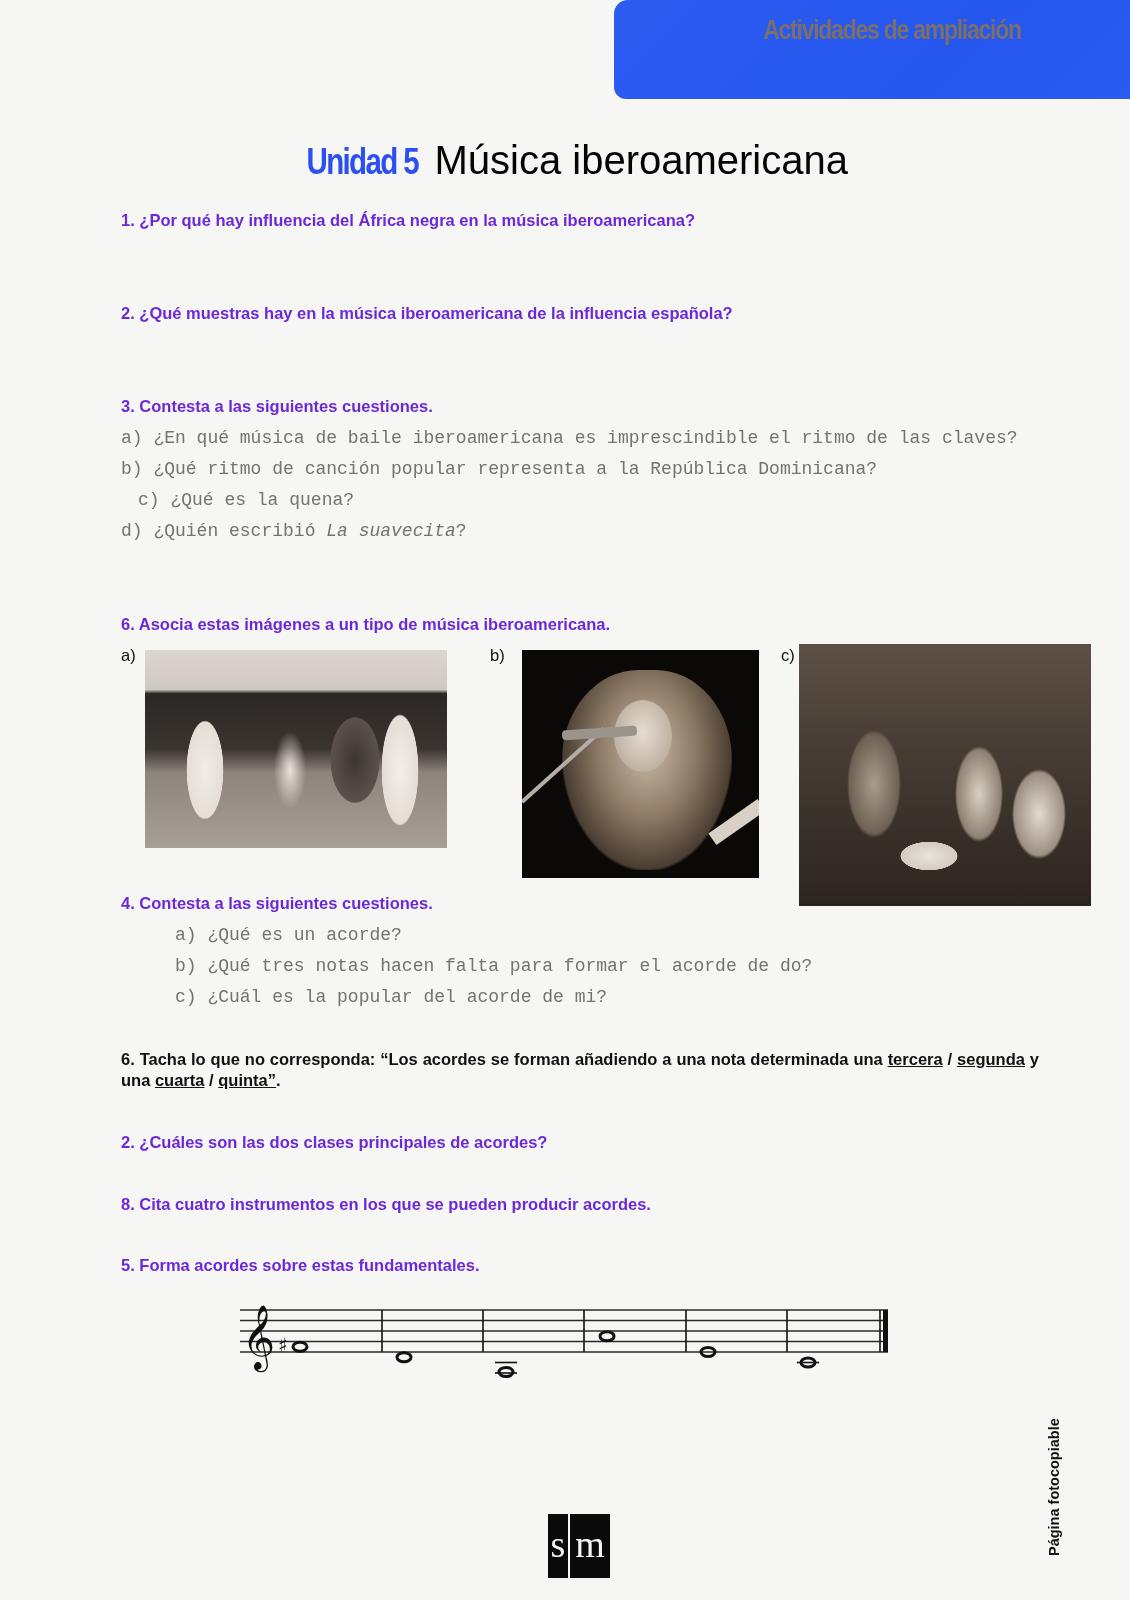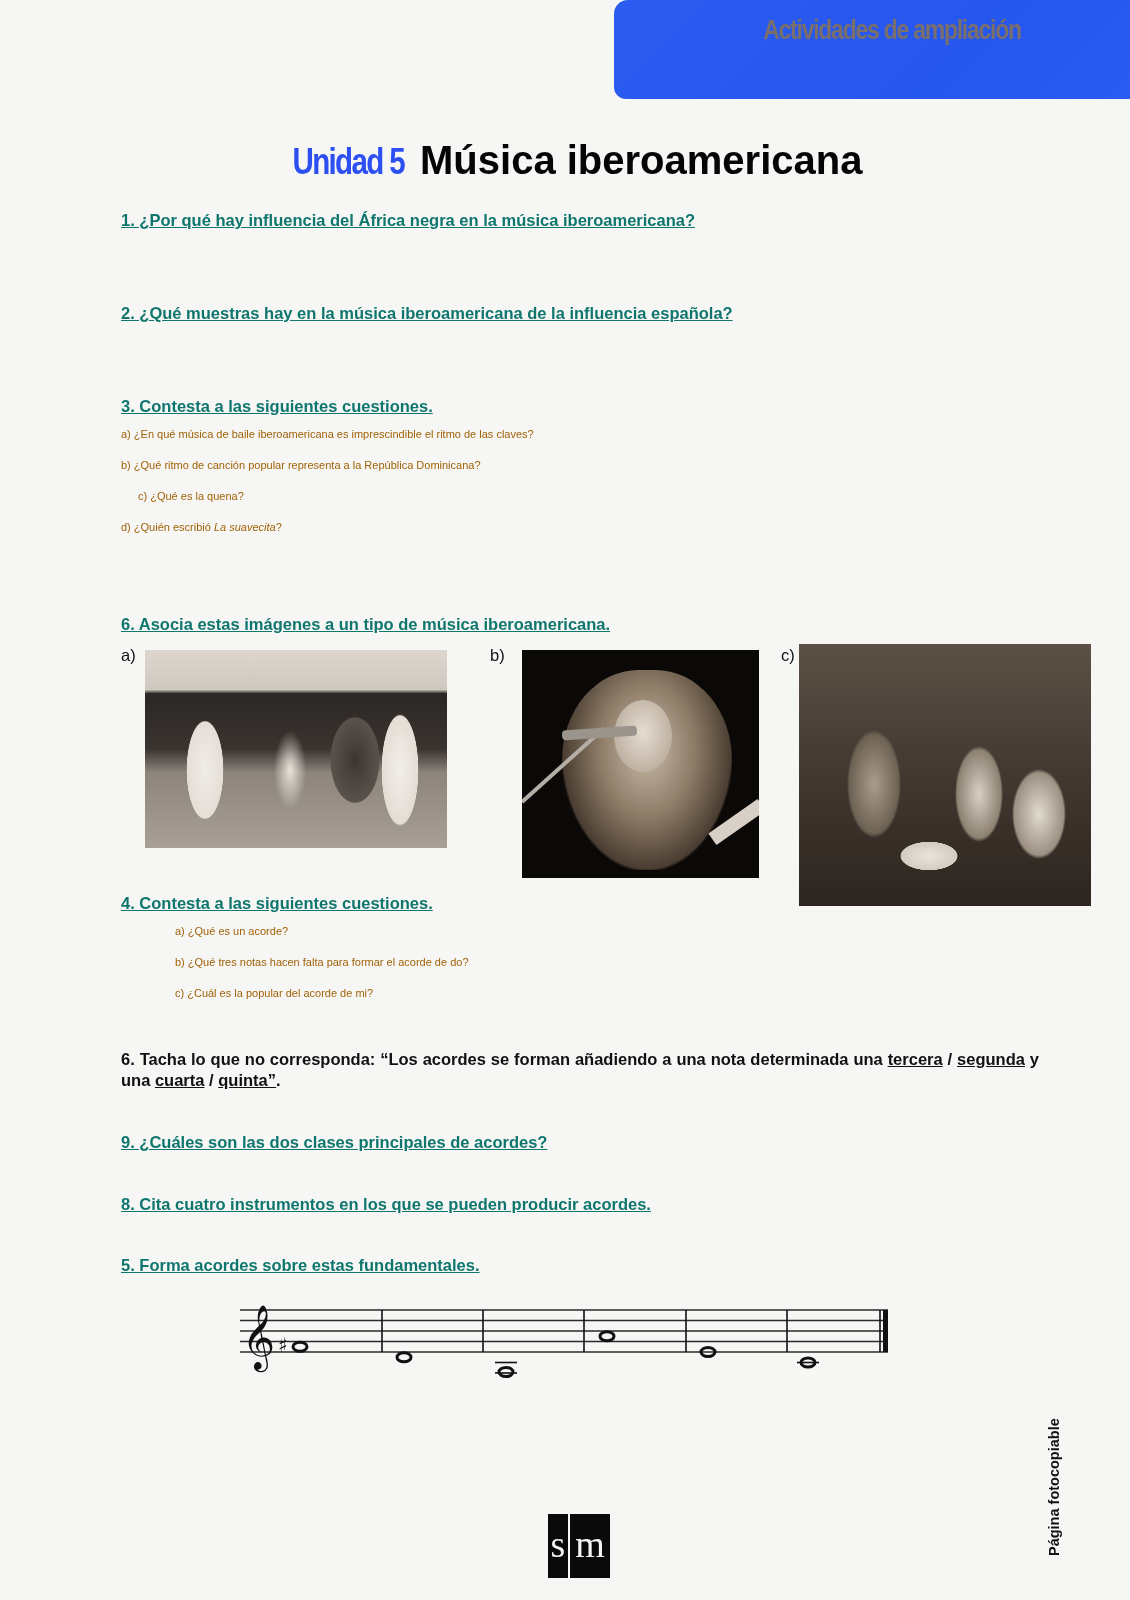--- a/index.html
+++ b/index.html
@@ -25,29 +25,28 @@
   .title {
     position: absolute; top: 138px; left: 0; width: 1130px; text-align: center;
     white-space: nowrap;
   }
   .title .unit {
     color: #2b4ff0; font-weight: bold; font-size: 36px; letter-spacing: -2px;
     display: inline-block; transform: scaleX(0.82); transform-origin: right center;
     vertical-align: baseline;
   }
   .title .name {
-    font-weight: bold; font-size: 40px; color: #050505; margin-left: 12px;
+    font-weight: normal; font-size: 40px; color: #050505; margin-left: 12px;
   }
   .q {
-    position: absolute; left: 121px; font-weight: bold; font-size: 16.5px; color: #0f766e;
+    position: absolute; left: 121px; font-weight: bold; font-size: 16.5px; color: #6d28d9;
     white-space: nowrap;
-    text-decoration: underline;
   }
   .sub {
-    position: absolute; font-size: 11px; color: #a16207; white-space: nowrap;
+    position: absolute; font-size: 18px; color: #737373; white-space: nowrap; font-family: Liberation Mono, monospace;
   }
   .sub i { font-style: italic; }
   .q6 {
     position: absolute; left: 121px; top: 1049px; width: 918px;
     font-weight: bold; font-size: 16.5px; line-height: 21px; text-align: justify;
     text-align-last: left;
   }
   .q6 u { text-decoration: underline; margin-top: 36px; }
   .img-label { position: absolute; font-size: 16.5px; color: #111; }
   .photo { position: absolute; overflow: hidden; }
@@ -143,21 +142,21 @@
 <div class="img-label" style="left:781px; top:646px">c)</div>
 <div class="photo photo-c"></div>
 
 <div class="q" style="top:894px">4. Contesta a las siguientes cuestiones.</div>
 <div class="sub" style="left:175px; top:925px">a) ¿Qué es un acorde?</div>
 <div class="sub" style="left:175px; top:956px">b) ¿Qué tres notas hacen falta para formar el acorde de do?</div>
 <div class="sub" style="left:175px; top:987px">c) ¿Cuál es la popular del acorde de mi?</div>
 
 <div class="q6"><span>6. Tacha lo que no corresponda: “Los acordes se forman añadiendo a una nota determinada una </span><u>tercera</u><span> / </span><u>segunda</u><span> y una </span><u>cuarta</u><span> / </span><u>quinta”</u><span>.</span></div>
 
-<div class="q" style="top:1133px">9. ¿Cuáles son las dos clases principales de acordes?</div>
+<div class="q" style="top:1133px">2. ¿Cuáles son las dos clases principales de acordes?</div>
 <div class="q" style="top:1195px">8. Cita cuatro instrumentos en los que se pueden producir acordes.</div>
 <div class="q" style="top:1256px">5. Forma acordes sobre estas fundamentales.</div>
 
 <div class="staff-wrap">
   <svg width="650" height="95" viewBox="0 0 650 95">
     <g stroke="#2a2a2a" stroke-width="1.6">
       <line x1="0" y1="20" x2="648" y2="20"></line>
       <line x1="0" y1="30.5" x2="648" y2="30.5"></line>
       <line x1="0" y1="41" x2="648" y2="41"></line>
       <line x1="0" y1="51.5" x2="648" y2="51.5"></line>

